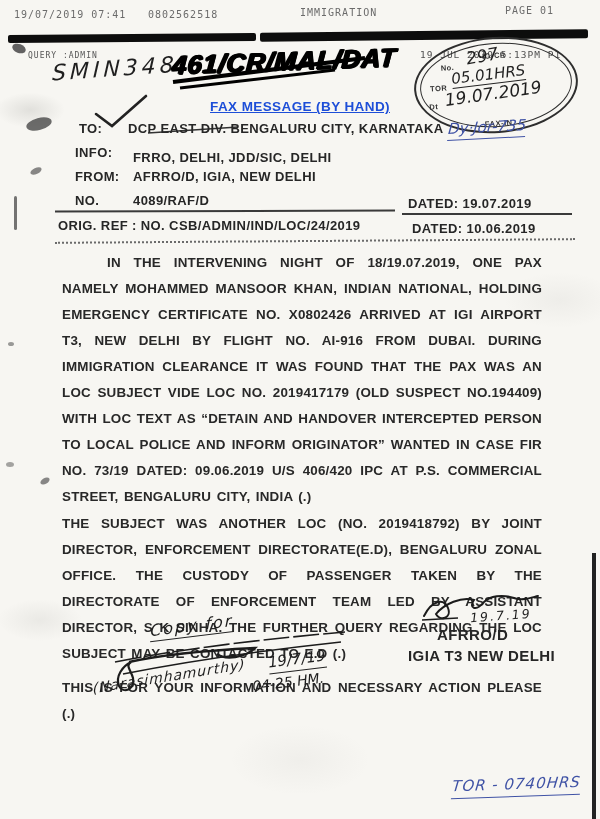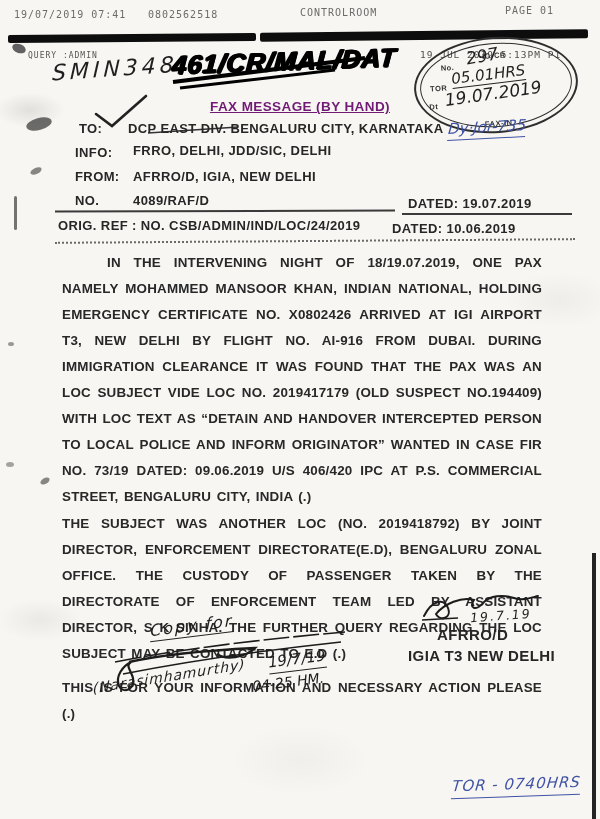--- a/index.html
+++ b/index.html
@@ -29,39 +29,39 @@
     font-weight:700;font-style:italic;font-size:26px;letter-spacing:1px;color:#000;
     text-shadow:1px 0 #000,0 1px #000,1px 1px #000,-1px 0 #000;
     transform:rotate(-2deg) skewX(-6deg);white-space:nowrap;
   }
   
   .stamp{width:160px;height:92px;border:2.5px solid #2e2e2e;border-radius:50%;transform:rotate(-4deg);}
   .stamp-inner{position:absolute;inset:4px;border:1.5px solid #2e2e2e;border-radius:50%;}
   .stamp small{font-size:7.5px;font-weight:700;color:#333;letter-spacing:.5px;}
   .stamp .hwv{font-size:15px;}
   
-  .title{font-size:13.5px;font-weight:700;letter-spacing:.4px;text-decoration:underline;color:#701a75;white-space:nowrap;}
+  .title{font-size:13.5px;font-weight:700;letter-spacing:.4px;text-decoration:underline;color:#1d4ed8;white-space:nowrap;}
   .meta-label,.meta-value,.meta-dated{font-size:13px;font-weight:700;letter-spacing:.4px;color:#262626;white-space:nowrap;}
   .rule{background:#3a3a3a;height:2px;}
   .rule-dotted{border-top:2.5px dotted #6a6a6a;height:0;}
   .bodytext{width:480px;font-size:13.4px;font-weight:700;line-height:26px;text-align:justify;letter-spacing:.2px;word-spacing:1.5px;color:#282828;}
   .bodytext p{margin:0 0 1px 0;}
   .bodytext p.indent{text-indent:45px;}
   .sig-line{font-weight:700;font-size:15px;letter-spacing:.4px;white-space:nowrap;}
   .speck{position:absolute;background:#3c3c3c;border-radius:50%;opacity:.8;}
   svg{display:block;}
 </style>
 </head>
 <body>
 
 <div class="page">
 
   <div class="abs faxhdr" style="left:14px;top:9px;">19/07/2019  07:41</div>
   <div class="abs faxhdr" style="left:148px;top:9px;">0802562518</div>
-  <div class="abs faxhdr" style="left:300px;top:7px;">CONTROLROOM</div>
+  <div class="abs faxhdr" style="left:300px;top:7px;">IMMIGRATION</div>
   <div class="abs faxhdr" style="left:505px;top:5px;">PAGE  01</div>
 
   <div class="abs bar" style="left:8px;top:34px;width:248px;height:8px;transform:rotate(-0.5deg);"></div>
   <div class="abs bar" style="left:260px;top:31px;width:328px;height:9px;transform:rotate(-0.6deg);"></div>
 
   <div class="abs mono" style="left:28px;top:51px;font-size:8px;color:#555;letter-spacing:1px;">QUERY :ADMIN</div>
 
   <div class="abs hw" style="left:52px;top:56px;font-size:22px;letter-spacing:4px;transform:rotate(-4deg) skewX(-6deg);">SMIN348</div>
 
   <div class="abs scribble" style="left:172px;top:46px;">461/CR/MAL/DAT</div>
@@ -92,32 +92,32 @@
     <path d="M4,22 L20,34 L54,4" stroke="#222" stroke-width="2.6" fill="none" stroke-linecap="round"></path>
   </svg>
 
   <svg class="abs" style="left:146px;top:124px;" width="95" height="12">
     <path d="M2,9 L92,3" stroke="#333" stroke-width="1.4" fill="none"></path>
   </svg>
 
   <div class="abs meta-label" style="left:64px;top:121px;margin-left:15px;">TO:</div>
   <div class="abs meta-value" style="left:128px;top:121px;">DCP EAST DIV. BENGALURU CITY, KARNATAKA</div>
   <div class="abs meta-label" style="left:75px;top:145px;">INFO:</div>
-  <div class="abs meta-value" style="left:133px;top:143px;">FRRO, DELHI, JDD/SIC, DELHI</div>
+  <div class="abs meta-value" style="left:133px;top:150px;">FRRO, DELHI, JDD/SIC, DELHI</div>
   <div class="abs meta-label" style="left:75px;top:169px;">FROM:</div>
   <div class="abs meta-value" style="left:133px;top:169px;">AFRRO/D, IGIA, NEW DELHI</div>
   <div class="abs meta-label" style="left:75px;top:193px;">NO.</div>
   <div class="abs meta-value" style="left:133px;top:193px;text-align:right;">4089/RAF/D</div>
   <div class="abs meta-dated" style="left:408px;top:196px;">DATED: 19.07.2019</div>
 
   <div class="abs rule" style="left:55px;top:210px;width:340px;transform:rotate(-0.2deg);"></div>
   <div class="abs rule" style="left:402px;top:213px;width:170px;"></div>
 
   <div class="abs meta-value" style="left:58px;top:218px;">ORIG. REF : NO. CSB/ADMIN/IND/LOC/24/2019</div>
-  <div class="abs meta-dated" style="left:392px;top:221px;text-align:right;">DATED: 10.06.2019</div>
+  <div class="abs meta-dated" style="left:412px;top:221px;text-align:right;">DATED: 10.06.2019</div>
 
   <div class="abs rule-dotted" style="left:55px;top:240px;width:520px;transform:rotate(-0.4deg);"></div>
 
   <div class="abs bodytext" style="left:62px;top:250px;">
     <p class="indent">IN THE INTERVENING NIGHT OF 18/19.07.2019, ONE PAX NAMELY MOHAMMED MANSOOR KHAN, INDIAN NATIONAL, HOLDING EMERGENCY CERTIFICATE NO. X0802426 ARRIVED AT IGI AIRPORT T3, NEW DELHI BY FLIGHT NO. AI-916 FROM DUBAI. DURING IMMIGRATION CLEARANCE IT WAS FOUND THAT THE PAX WAS AN LOC SUBJECT VIDE LOC NO. 2019417179 (OLD SUSPECT NO.194409) WITH LOC TEXT AS “DETAIN AND HANDOVER INTERCEPTED PERSON TO LOCAL POLICE AND INFORM ORIGINATOR” WANTED IN CASE FIR NO. 73/19 DATED: 09.06.2019 U/S 406/420 IPC AT P.S. COMMERCIAL STREET, BENGALURU CITY, INDIA (.)</p>
     <p>THE SUBJECT WAS ANOTHER LOC (NO. 2019418792) BY JOINT DIRECTOR, ENFORCEMENT DIRECTORATE(E.D), BENGALURU ZONAL OFFICE. THE CUSTODY OF PASSENGER TAKEN BY THE DIRECTORATE OF ENFORCEMENT TEAM LED BY ASSISTANT DIRECTOR, S K SINHA. THE FURTHER QUERY REGARDING THE LOC SUBJECT MAY BE CONTACTED TO E.D (.)</p>
     <p style="margin-top:8px;">THIS IS FOR YOUR INFORMATION AND NECESSARY ACTION PLEASE (.)</p>
   </div>
 
   <svg class="abs" style="left:418px;top:590px;" width="140" height="36">

